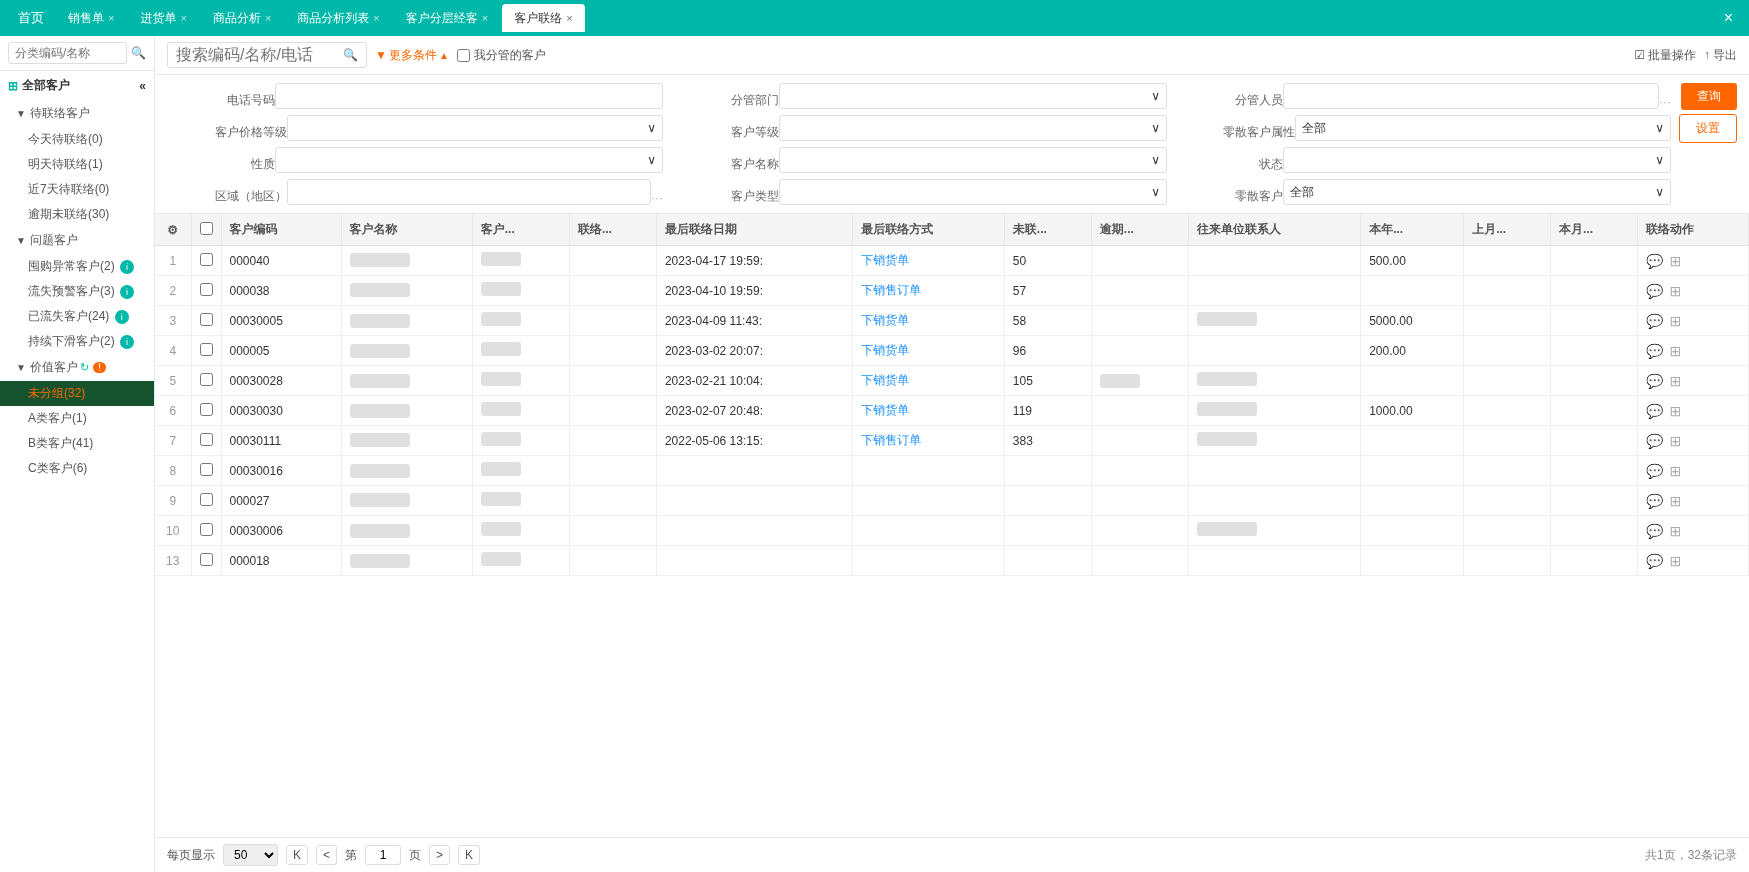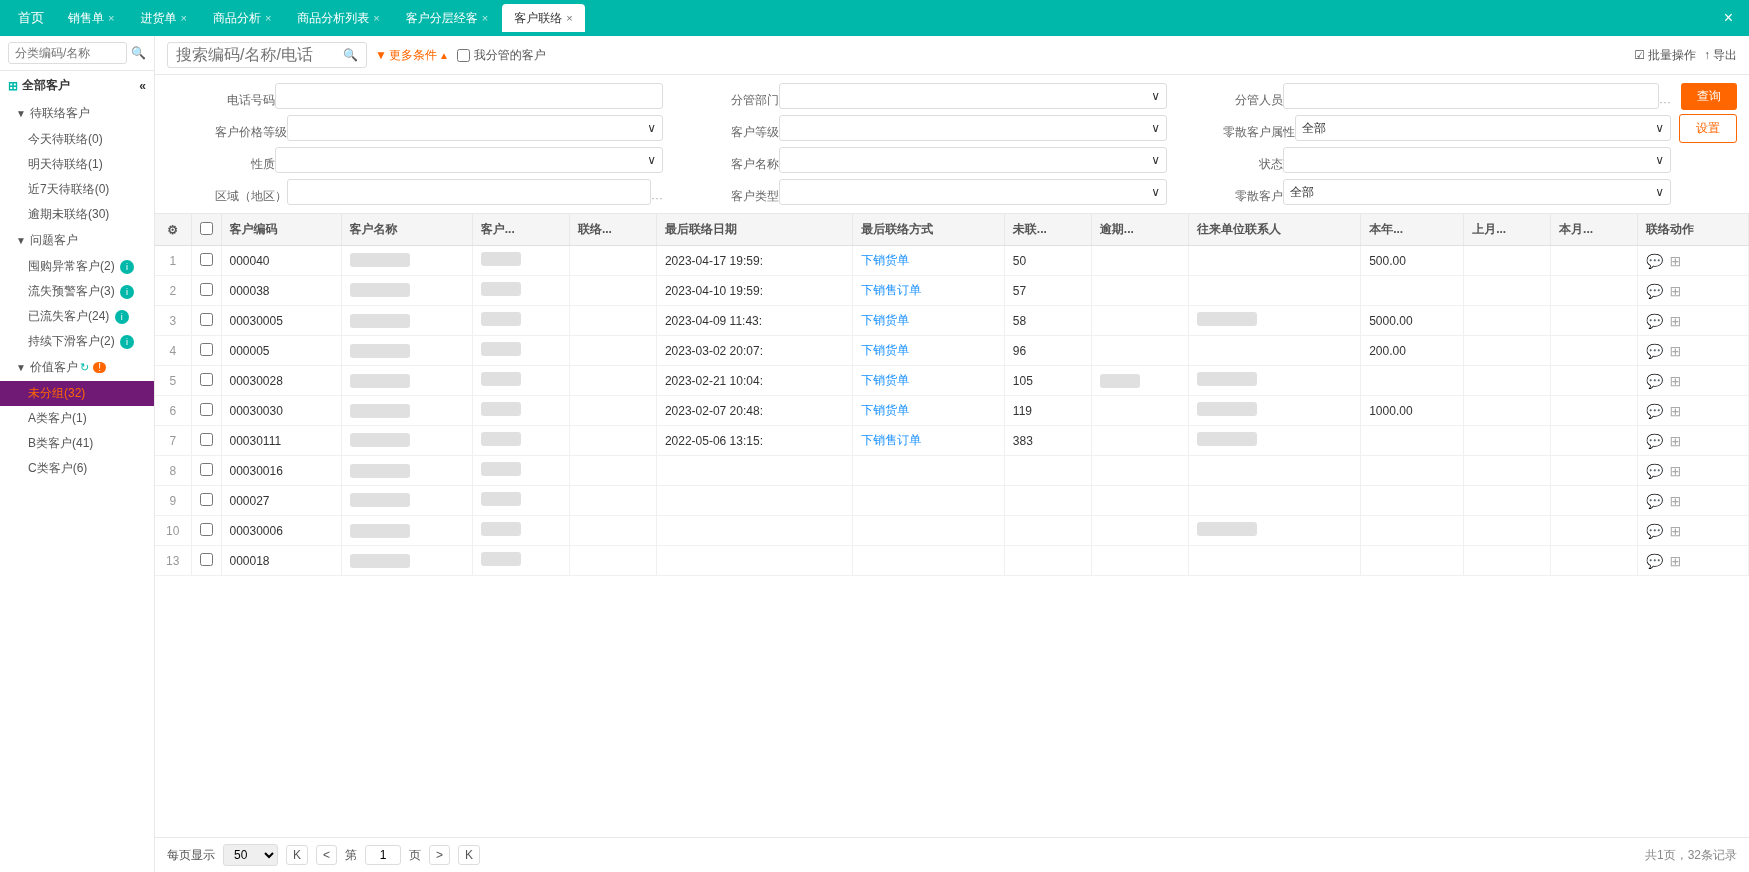--- a/index.html
+++ b/index.html
@@ -97,21 +97,21 @@
       color: #555;
       cursor: pointer;
       font-weight: 500;
     }
     .sidebar-group-label .arrow { font-size: 10px; margin-right: 4px; }
     .sidebar-item {
       padding: 4px 8px 4px 28px;
       color: #555;
       cursor: pointer;
     }
-    .sidebar-item.active { background: #701a75; color: #ff6600; font-weight: 500; }
+    .sidebar-item.active { background: #14532d; color: #ff6600; font-weight: 500; }
     .badge-orange {
       background: #ff6600;
       color: #fff;
       border-radius: 8px;
       padding: 0 5px;
       font-size: 10px;
       margin-left: 4px;
     }
     .badge-icon {
       display: inline-block;

